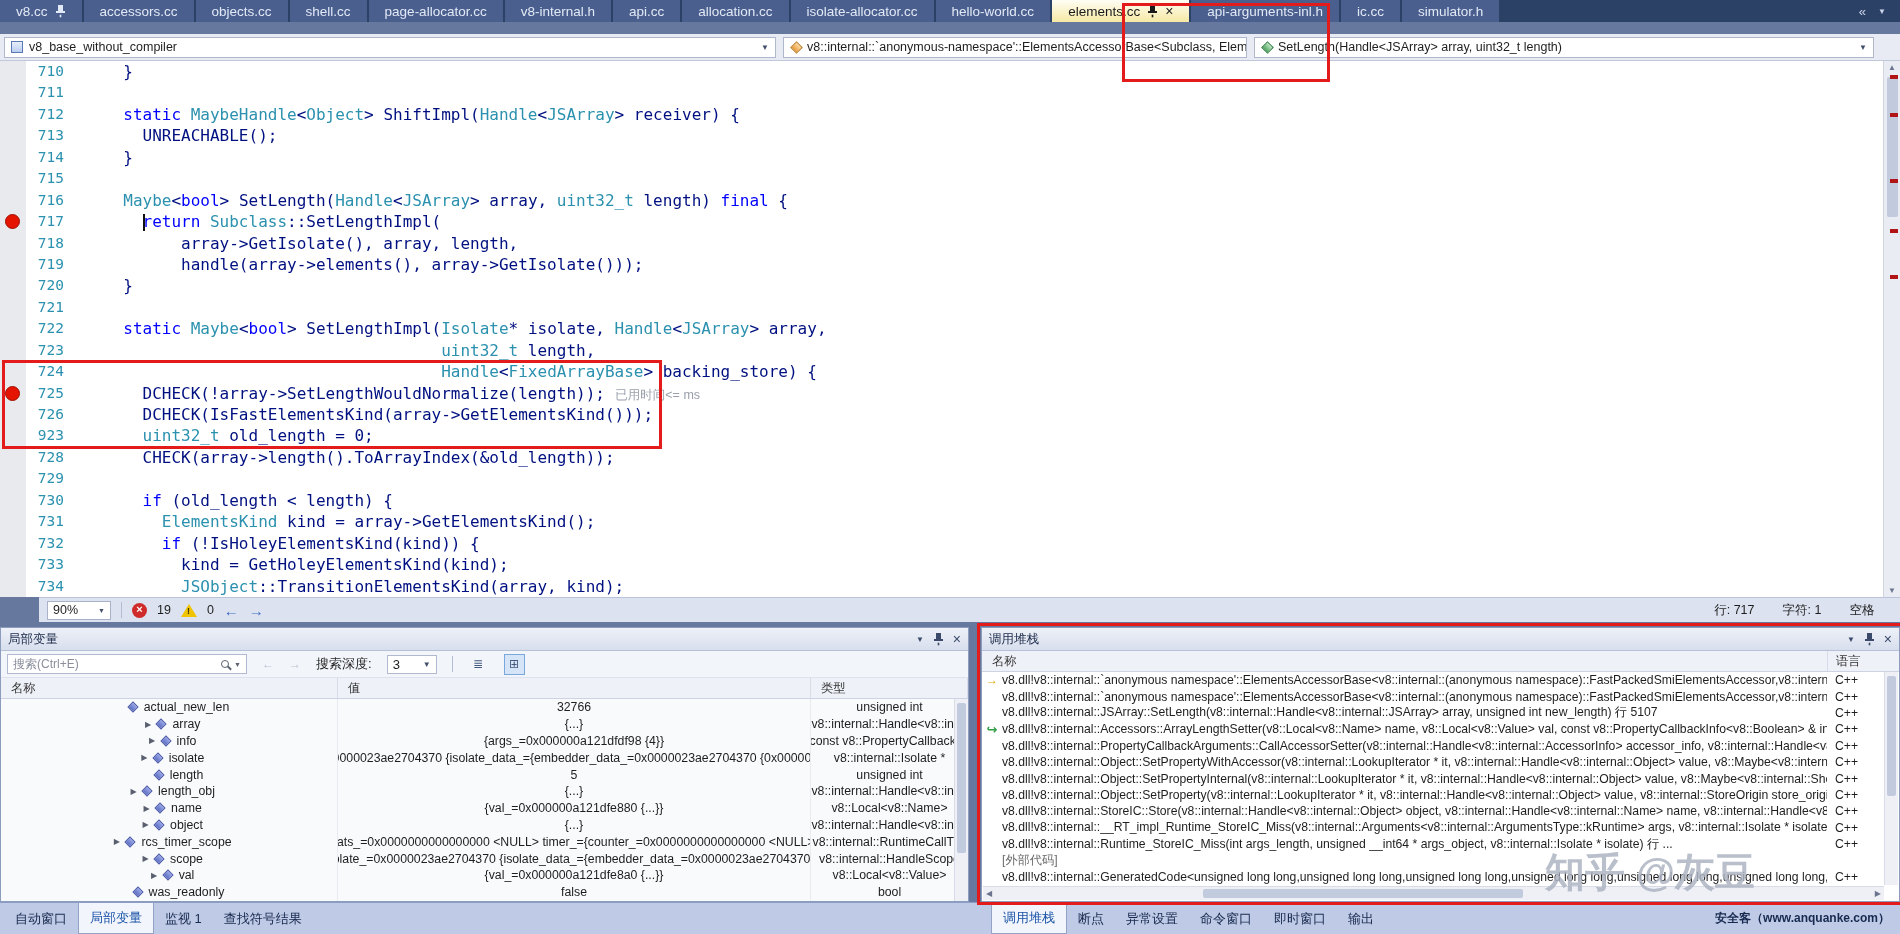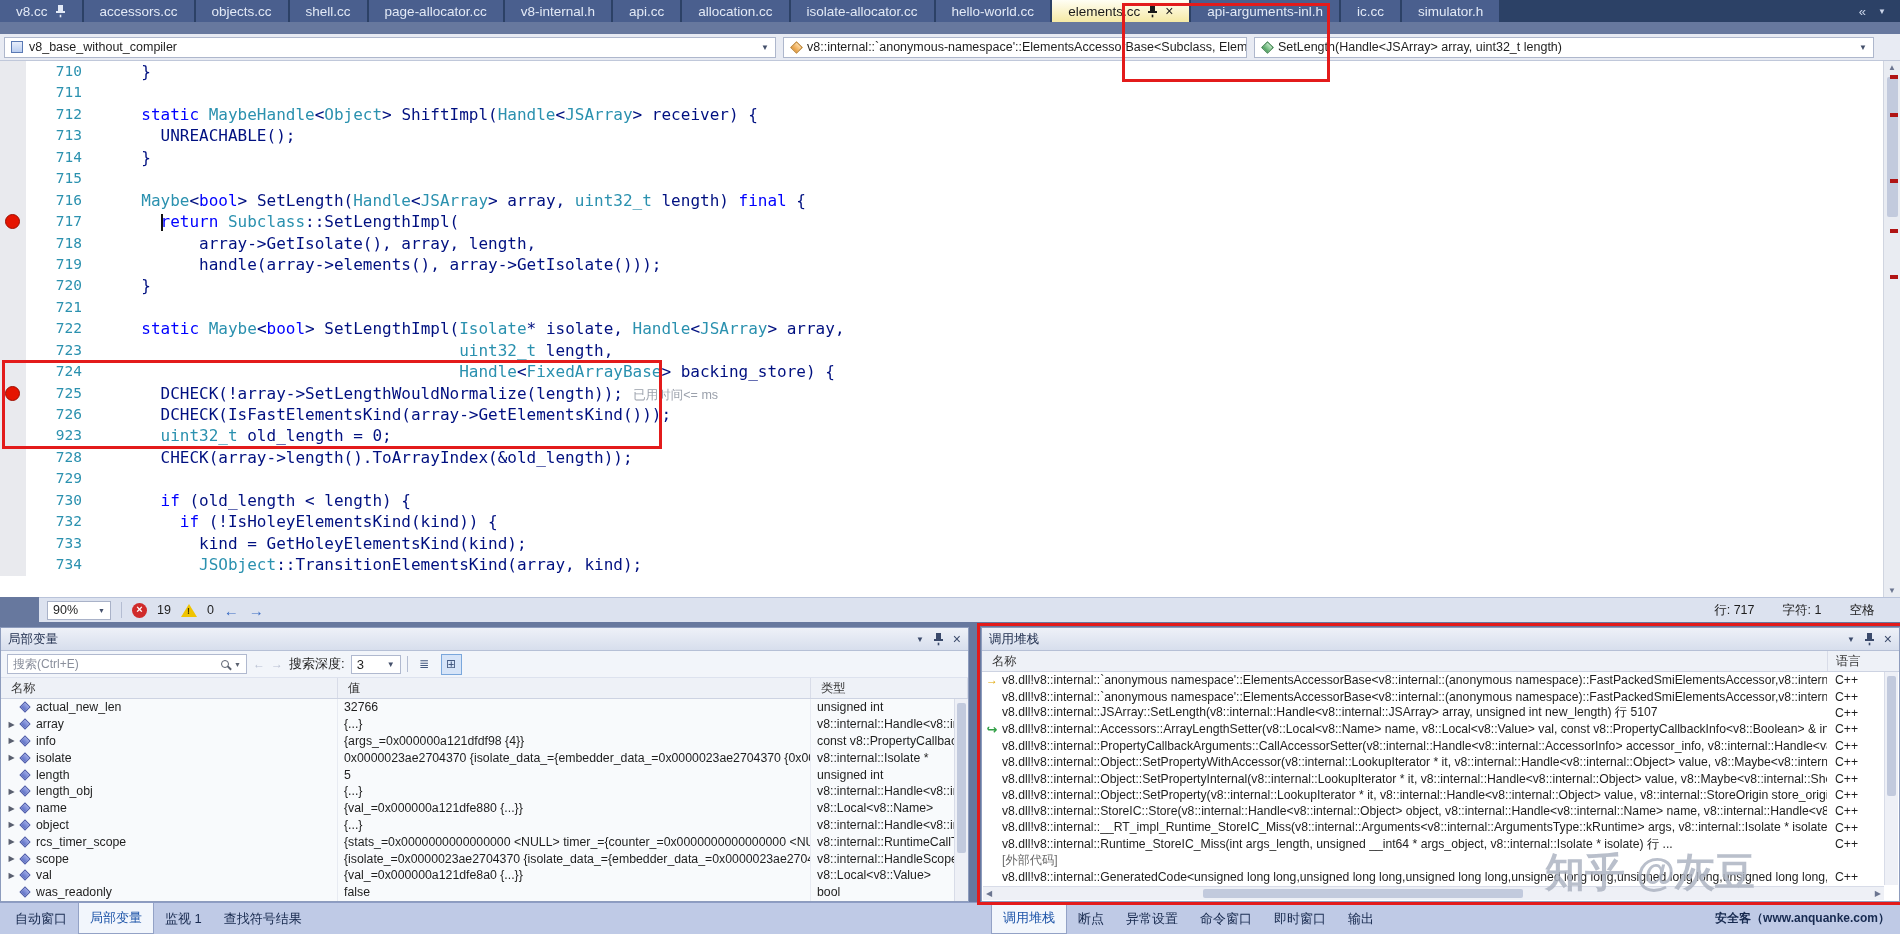--- a/index.html
+++ b/index.html
@@ -24,21 +24,21 @@
   .icon-project{width:12px;height:12px;border:1px solid #5a79b4;background:linear-gradient(#e8eefb,#b9cdf0);flex:none;}
   .icon-class{width:9px;height:9px;background:linear-gradient(#ffd9a0,#e69b3c);border:1px solid #b97a20;transform:rotate(45deg);flex:none;margin-left:2px;}
   .icon-method{width:9px;height:9px;background:linear-gradient(#bfe8c5,#4da35e);border:1px solid #2f7a3f;transform:rotate(45deg);flex:none;margin-left:2px;}
 
   
   #editor{position:absolute;left:0;top:61px;width:1900px;height:536px;background:#fff;overflow:hidden;}
   #code-lines{position:absolute;left:0;top:0;right:17px;}
   .code-line{display:flex;height:21.44px;line-height:21.44px;white-space:pre;font-family:"DejaVu Sans Mono","Liberation Mono",monospace;font-size:16px;}
   .bp-col{width:26px;flex:none;background:#e9eaee;position:relative;}
   .bp-dot{position:absolute;left:5px;top:3px;width:15px;height:15px;border-radius:50%;background:#e51400;border:1px solid #9e0e00;}
-  .lineno{width:46px;flex:none;text-align:right;padding-right:8px;color:#2b91af;font-size:14.5px;margin-left:18px;}
+  .lineno{width:46px;flex:none;text-align:right;padding-right:8px;color:#2b91af;font-size:14.5px;}
   .gutter-space{width:32px;flex:none;}
   .code-text{flex:1;overflow:hidden;}
   .tk-p{color:#001080;} .tk-k{color:#0000ff;} .tk-t{color:#2b91af;}
   .tk-g{color:#9aa0ab;font-family:"Liberation Sans",sans-serif;font-size:12.5px;}
   .caret{display:inline-block;width:2px;height:17px;background:#111;vertical-align:middle;margin-right:-2px;}
 
   
   #ed-scrollbar{position:absolute;right:0;top:0;width:17px;height:536px;background:#e9ecf2;border-left:1px solid #d0d5e0;}
   .sb-arrow{position:absolute;left:0;width:100%;text-align:center;font-size:8px;color:#6b7590;}
   .sb-thumb{position:absolute;left:3px;width:11px;background:#c2cadd;border-radius:2px;}
@@ -58,38 +58,38 @@
 
   
   .panel{position:absolute;top:627px;height:275px;background:#f8fafc;border:1px solid #8d9cbd;}
   #locals-panel{left:0;width:969px;}
   #stack-panel{left:981px;width:919px;background:#fff;}
   .panel-title{height:23px;background:linear-gradient(#eef1f8,#d7deed);border-bottom:1px solid #b6c0d6;display:flex;align-items:center;padding:0 7px;font-size:12.5px;color:#1b2a4a;}
   .title-icons{margin-left:auto;display:flex;align-items:center;gap:9px;color:#3b4a6b;}
   .win-caret{font-size:8px;}
   .win-close{font-size:14px;line-height:12px;}
 
-  .locals-toolbar{height:27px;display:flex;align-items:center;gap:6px;padding:0 6px;background:#f2f5fa;border-bottom:1px solid #dde2ee;}
+  .locals-toolbar{height:27px;display:flex;align-items:center;gap:15px;padding:0 6px;background:#f2f5fa;border-bottom:1px solid #dde2ee;}
   .search-box{width:240px;height:20px;background:#fff;border:1px solid #b0b9cf;display:flex;align-items:center;padding:0 5px;gap:5px;}
   .search-box input{border:none;outline:none;flex:1;font-size:12px;color:#333;font-family:"Liberation Sans",sans-serif;background:transparent;}
   .search-box input::placeholder{color:#8a8f9c;}
   .mag-icon{width:8px;height:8px;border:1.5px solid #5b6270;border-radius:50%;position:relative;flex:none;}
   .mag-icon::after{content:"";position:absolute;width:5px;height:1.5px;background:#5b6270;transform:rotate(45deg);right:-4px;bottom:-1px;}
   .search-caret{font-size:7px;color:#5b6270;}
   .tb-arrow{color:#b9c0d2;font-size:12px;font-weight:bold;}
   .depth-select{width:50px;height:19px;background:#fff;border:1px solid #b0b9cf;display:flex;align-items:center;padding:0 5px;gap:4px;}
   .tb-btn{width:21px;height:21px;display:flex;align-items:center;justify-content:center;color:#44597f;font-size:12px;}
   .tb-btn.pressed{background:#d6e4f8;border:1px solid #7aa7dc;}
 
   .grid-header{height:21px;display:flex;background:#eef1f7;border-bottom:1px solid #cdd3e2;font-size:12.3px;color:#333;align-items:center;}
   .gh-cell{padding-left:10px;border-right:1px solid #d8dce8;height:100%;display:flex;align-items:center;}
   .col-name{width:337px;} .col-value{width:473px;} .col-type{flex:1;}
   #locals-rows{height:202px;overflow:hidden;position:relative;}
   .grid-row{height:16.8px;display:flex;align-items:center;font-size:12.3px;}
-  .cell{overflow:hidden;white-space:nowrap;height:100%;display:flex;align-items:center;}
+  .cell{overflow:hidden;white-space:nowrap;height:100%;display:flex;align-items:center;justify-content:center;}
   .cell-name{width:337px;padding-left:4px;border-right:1px solid #e8ebf2;}
   .cell-value{width:473px;padding:0 6px;border-right:1px solid #e8ebf2;}
   .cell-type{flex:1;padding:0 6px;}
   .expander{width:13px;color:#595f6f;font-size:8px;text-align:center;flex:none;}
   .var-icon{width:8px;height:8px;background:linear-gradient(#9aa7e8,#5d6fc4);border:1px solid #4a58a8;transform:rotate(45deg);flex:none;margin:0 7px 0 3px;}
   .panel-vscroll{position:absolute;width:14px;background:#eef0f6;border-left:1px solid #d8dce8;}
   .panel-vscroll .sb-thumb{left:2px;width:9px;}
 
   
   .stack-header{height:21px;display:flex;background:#eef1f7;border-bottom:1px solid #cdd3e2;font-size:12.3px;color:#333;align-items:center;}
@@ -213,20 +213,21 @@
       <div class="code-line"><span class="bp-col"></span><span class="lineno">721</span><span class="gutter-space"></span><span class="code-text"></span></div>
       <div class="code-line"><span class="bp-col"></span><span class="lineno">722</span><span class="gutter-space"></span><span class="code-text"><span class="tk-p">  </span><span class="tk-k">static</span><span class="tk-p"> </span><span class="tk-t">Maybe</span><span class="tk-p">&lt;</span><span class="tk-k">bool</span><span class="tk-p">&gt; SetLengthImpl(</span><span class="tk-t">Isolate</span><span class="tk-p">* isolate, </span><span class="tk-t">Handle</span><span class="tk-p">&lt;</span><span class="tk-t">JSArray</span><span class="tk-p">&gt; array,</span></span></div>
       <div class="code-line"><span class="bp-col"></span><span class="lineno">723</span><span class="gutter-space"></span><span class="code-text"><span class="tk-p">                                   </span><span class="tk-t">uint32_t</span><span class="tk-p"> length,</span></span></div>
       <div class="code-line"><span class="bp-col"></span><span class="lineno">724</span><span class="gutter-space"></span><span class="code-text"><span class="tk-p">                                   </span><span class="tk-t">Handle</span><span class="tk-p">&lt;</span><span class="tk-t">FixedArrayBase</span><span class="tk-p">&gt; backing_store) {</span></span></div>
       <div class="code-line"><span class="bp-col"><span class="bp-dot"></span></span><span class="lineno">725</span><span class="gutter-space"></span><span class="code-text"><span class="tk-p">    DCHECK(!array-&gt;SetLengthWouldNormalize(length));</span><span class="tk-g">   已用时间&lt;= ms</span></span></div>
       <div class="code-line"><span class="bp-col"></span><span class="lineno">726</span><span class="gutter-space"></span><span class="code-text"><span class="tk-p">    DCHECK(IsFastElementsKind(array-&gt;GetElementsKind()));</span></span></div>
       <div class="code-line"><span class="bp-col"></span><span class="lineno">923</span><span class="gutter-space"></span><span class="code-text"><span class="tk-p">    </span><span class="tk-t">uint32_t</span><span class="tk-p"> old_length = 0;</span></span></div>
       <div class="code-line"><span class="bp-col"></span><span class="lineno">728</span><span class="gutter-space"></span><span class="code-text"><span class="tk-p">    CHECK(array-&gt;length().ToArrayIndex(&amp;old_length));</span></span></div>
       <div class="code-line"><span class="bp-col"></span><span class="lineno">729</span><span class="gutter-space"></span><span class="code-text"></span></div>
       <div class="code-line"><span class="bp-col"></span><span class="lineno">730</span><span class="gutter-space"></span><span class="code-text"><span class="tk-p">    </span><span class="tk-k">if</span><span class="tk-p"> (old_length &lt; length) {</span></span></div>
+      <div class="code-line"><span class="bp-col"></span><span class="lineno">731</span><span class="gutter-space"></span><span class="code-text"><span class="tk-p">      </span><span class="tk-t">ElementsKind</span><span class="tk-p"> kind = array-&gt;GetElementsKind();</span></span></div>
       <div class="code-line"><span class="bp-col"></span><span class="lineno">732</span><span class="gutter-space"></span><span class="code-text"><span class="tk-p">      </span><span class="tk-k">if</span><span class="tk-p"> (!IsHoleyElementsKind(kind)) {</span></span></div>
       <div class="code-line"><span class="bp-col"></span><span class="lineno">733</span><span class="gutter-space"></span><span class="code-text"><span class="tk-p">        kind = GetHoleyElementsKind(kind);</span></span></div>
       <div class="code-line"><span class="bp-col"></span><span class="lineno">734</span><span class="gutter-space"></span><span class="code-text"><span class="tk-p">        </span><span class="tk-t">JSObject</span><span class="tk-p">::TransitionElementsKind(array, kind);</span></span></div>
     </div>
   <div id="ed-scrollbar">
     <span class="sb-arrow" style="top:2px">▲</span>
     <span class="sb-arrow" style="bottom:2px">▼</span>
     <span class="sb-thumb" style="top:16px;height:140px"></span>
     <span class="sb-mark" style="top:14px"></span>
     <span class="sb-mark" style="top:52px"></span>

